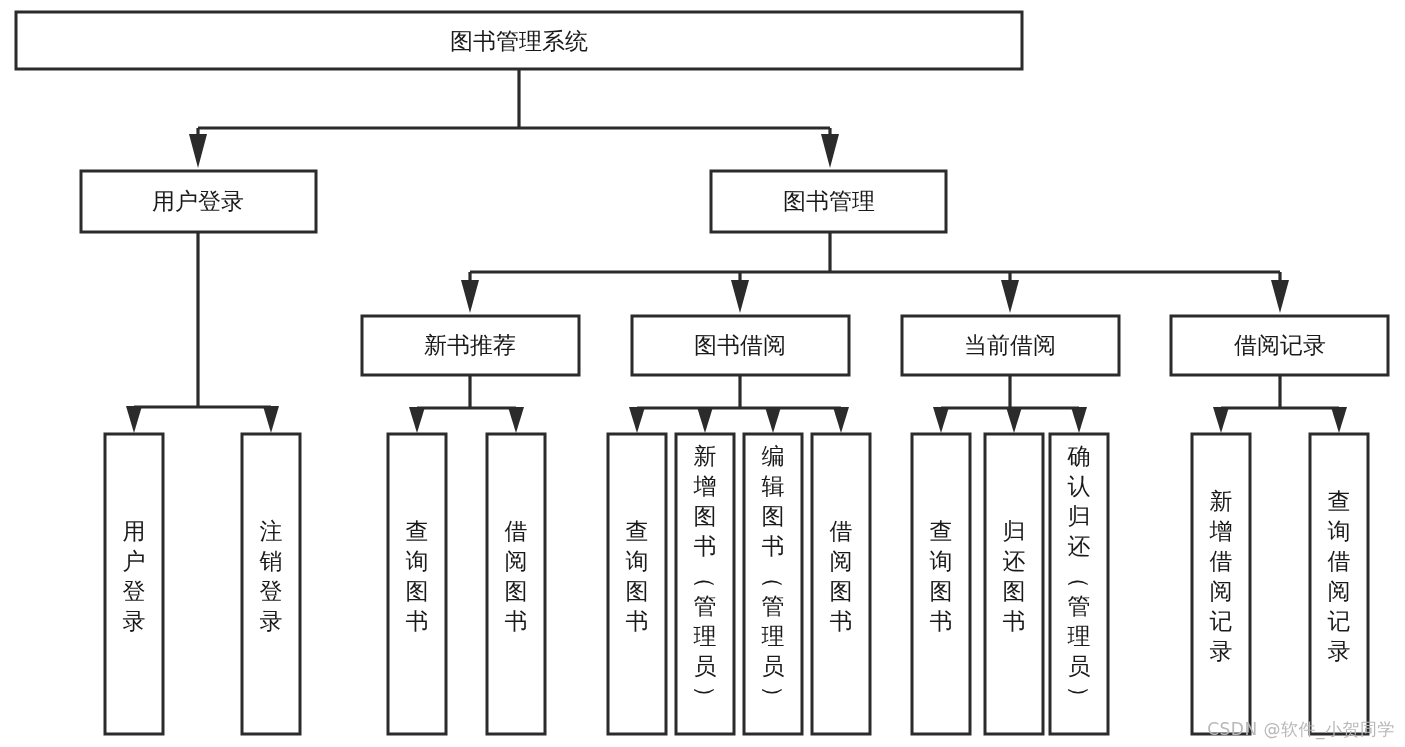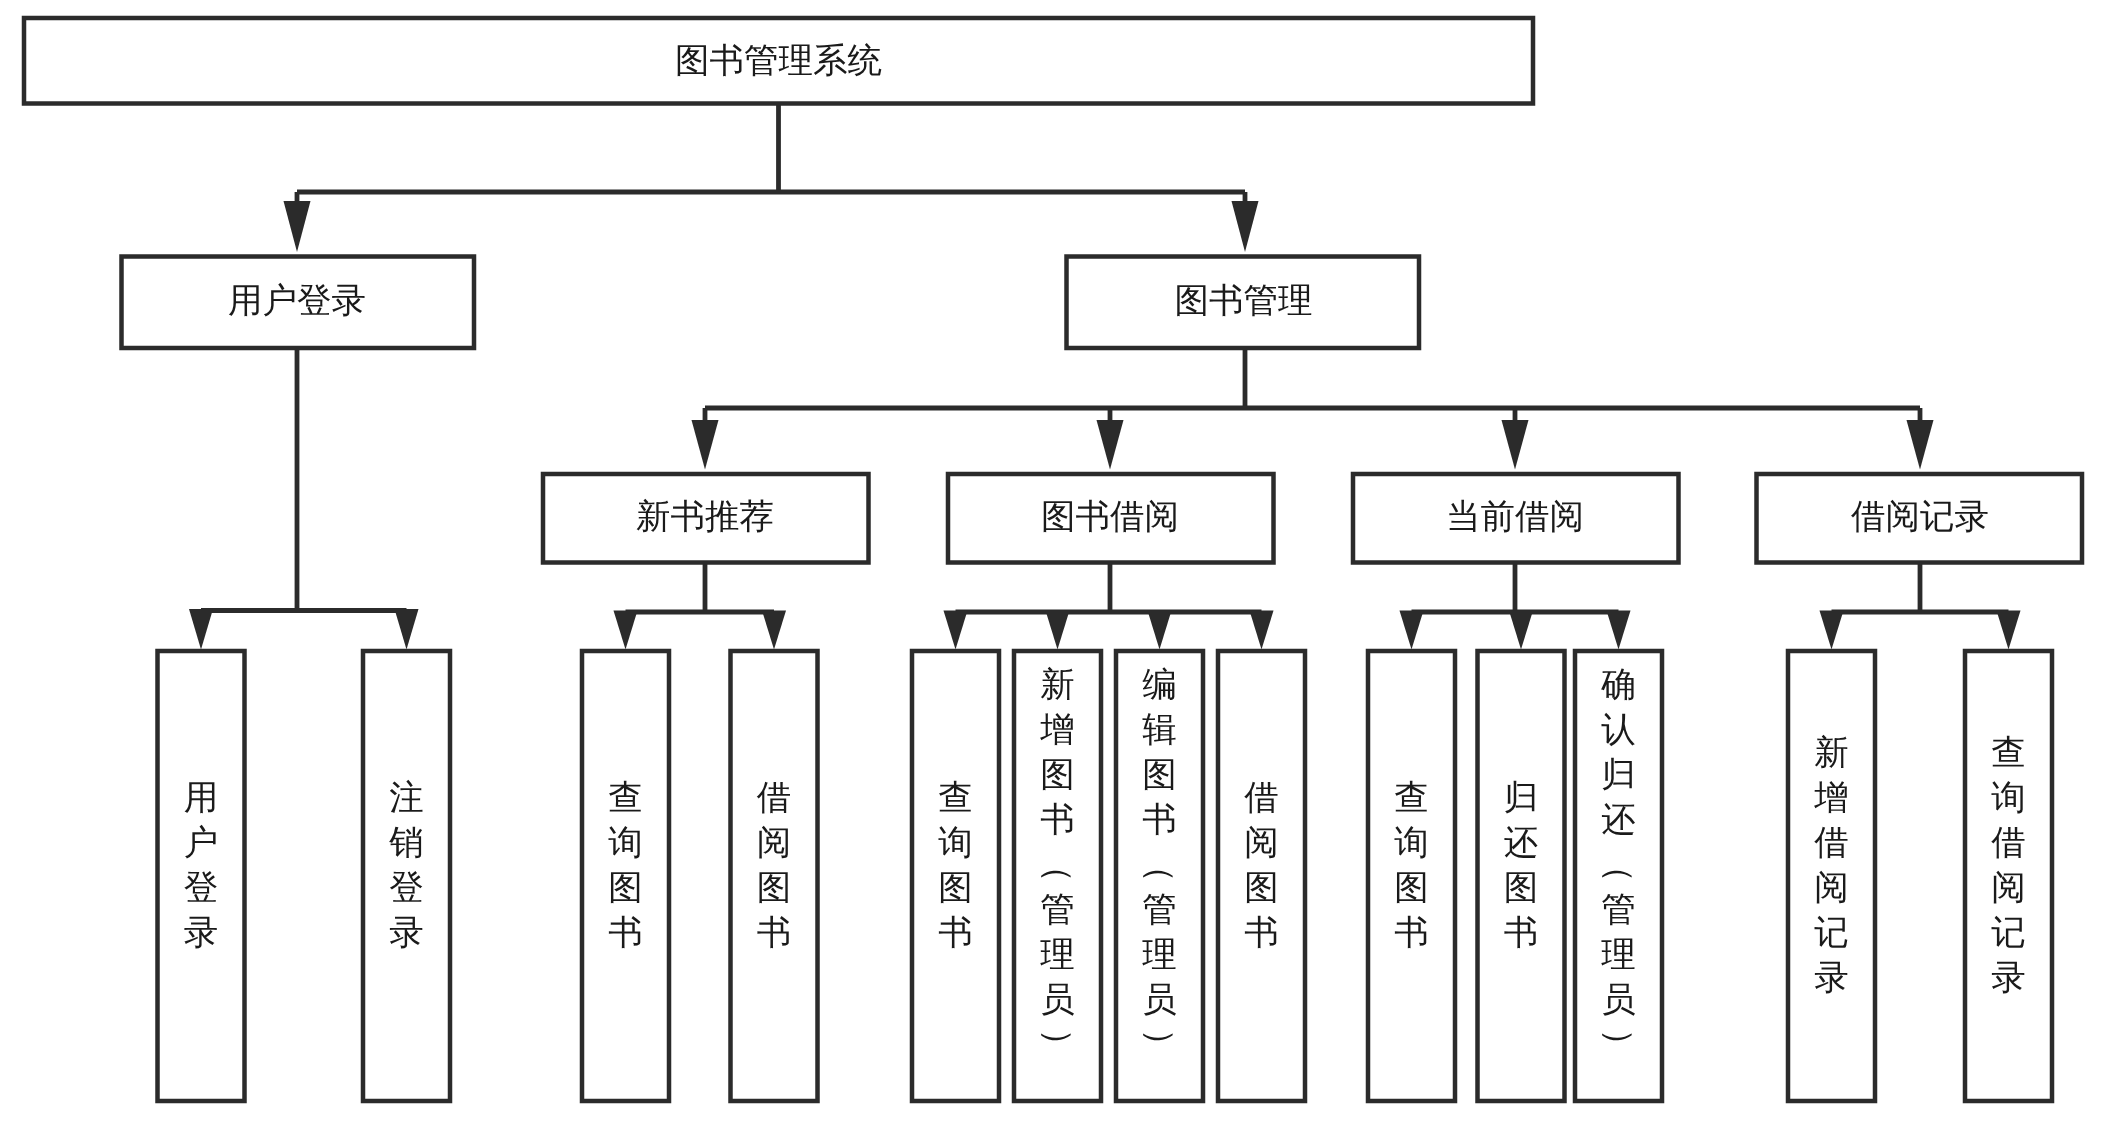--- a/index.html
+++ b/index.html
@@ -297,13 +297,14 @@
             <text class="leaf-label-v" x="1339" y="569">借</text>
             <text class="leaf-label-v" x="1339" y="599">阅</text>
             <text class="leaf-label-v" x="1339" y="629">记</text>
             <text class="leaf-label-v" x="1339" y="659">录</text>
           </g>
       </g>
     </g>
 
   </svg>
 
+  <div class="watermark">CSDN @软件_小贺同学</div>
 </div>
 
 </body></html>

